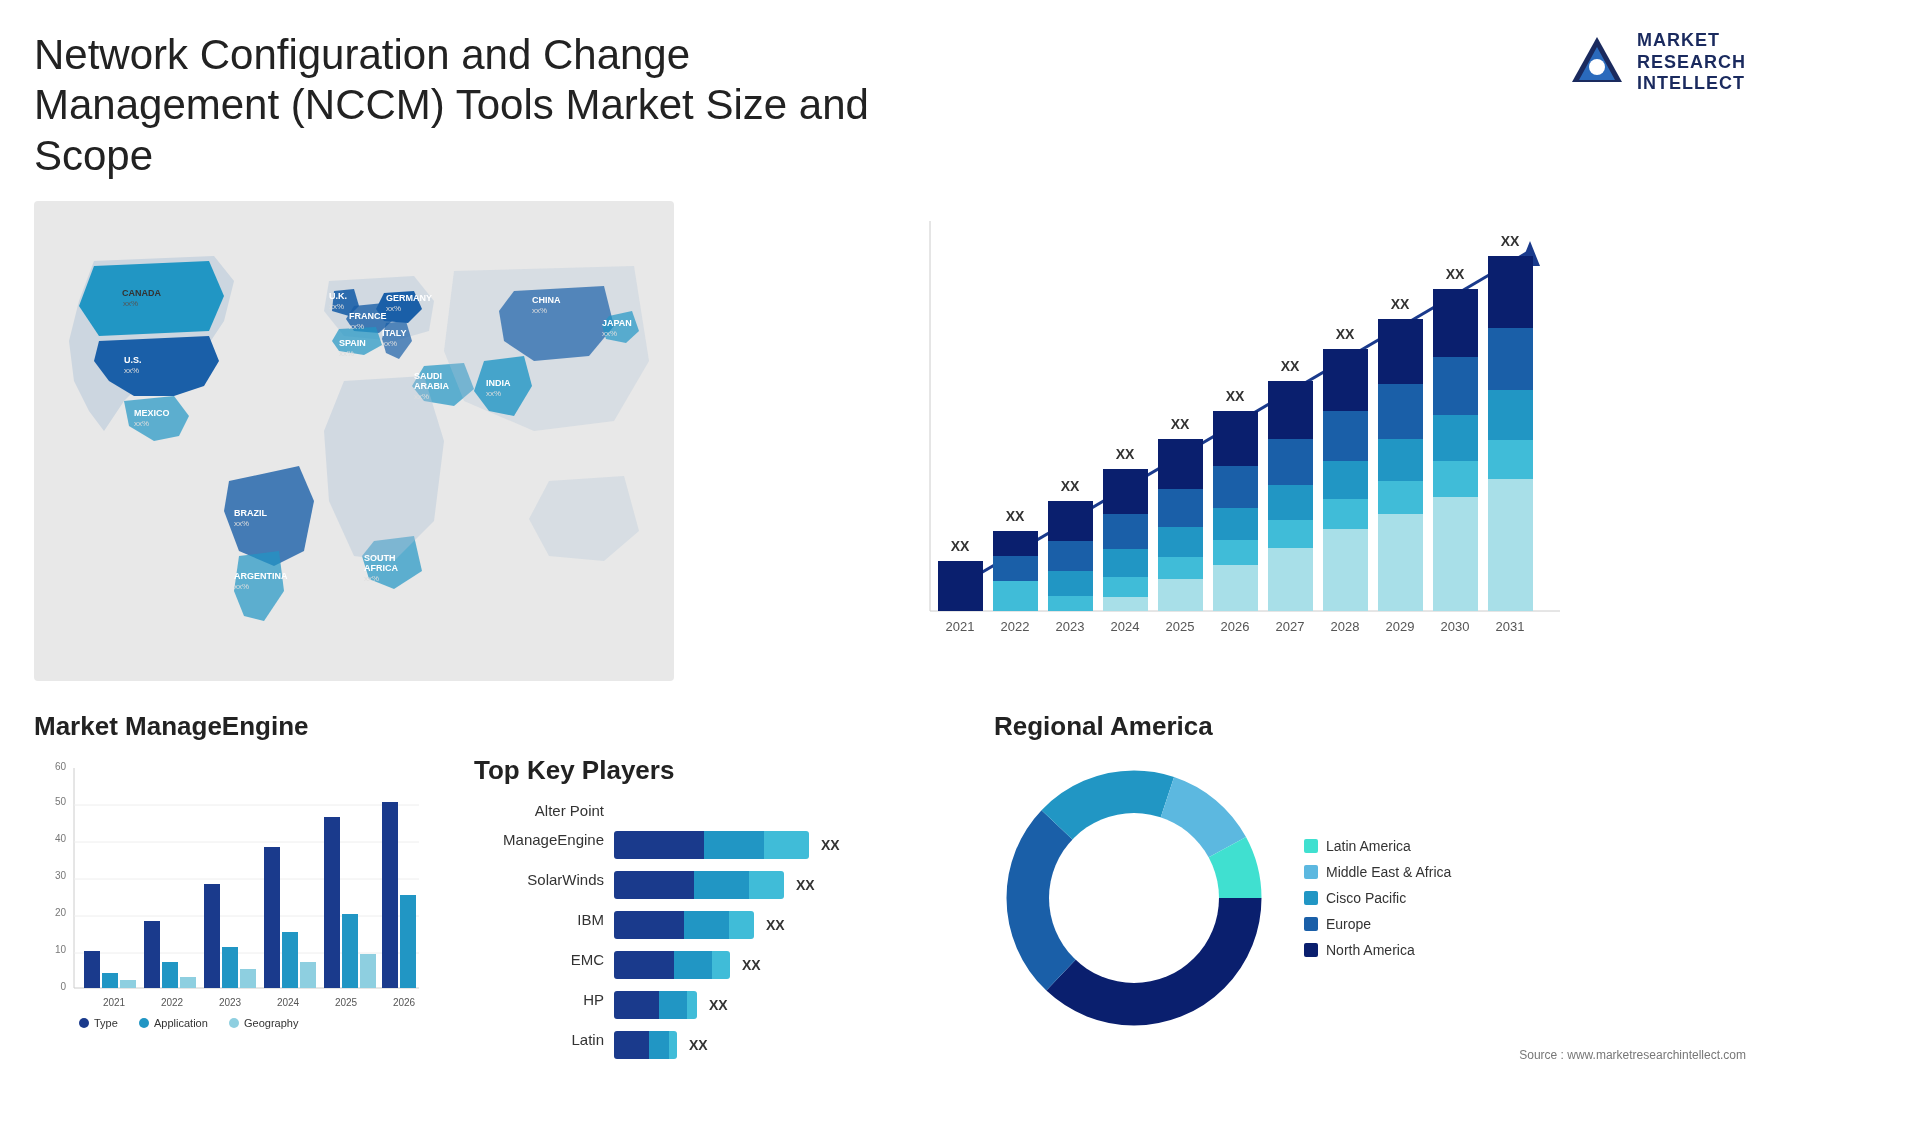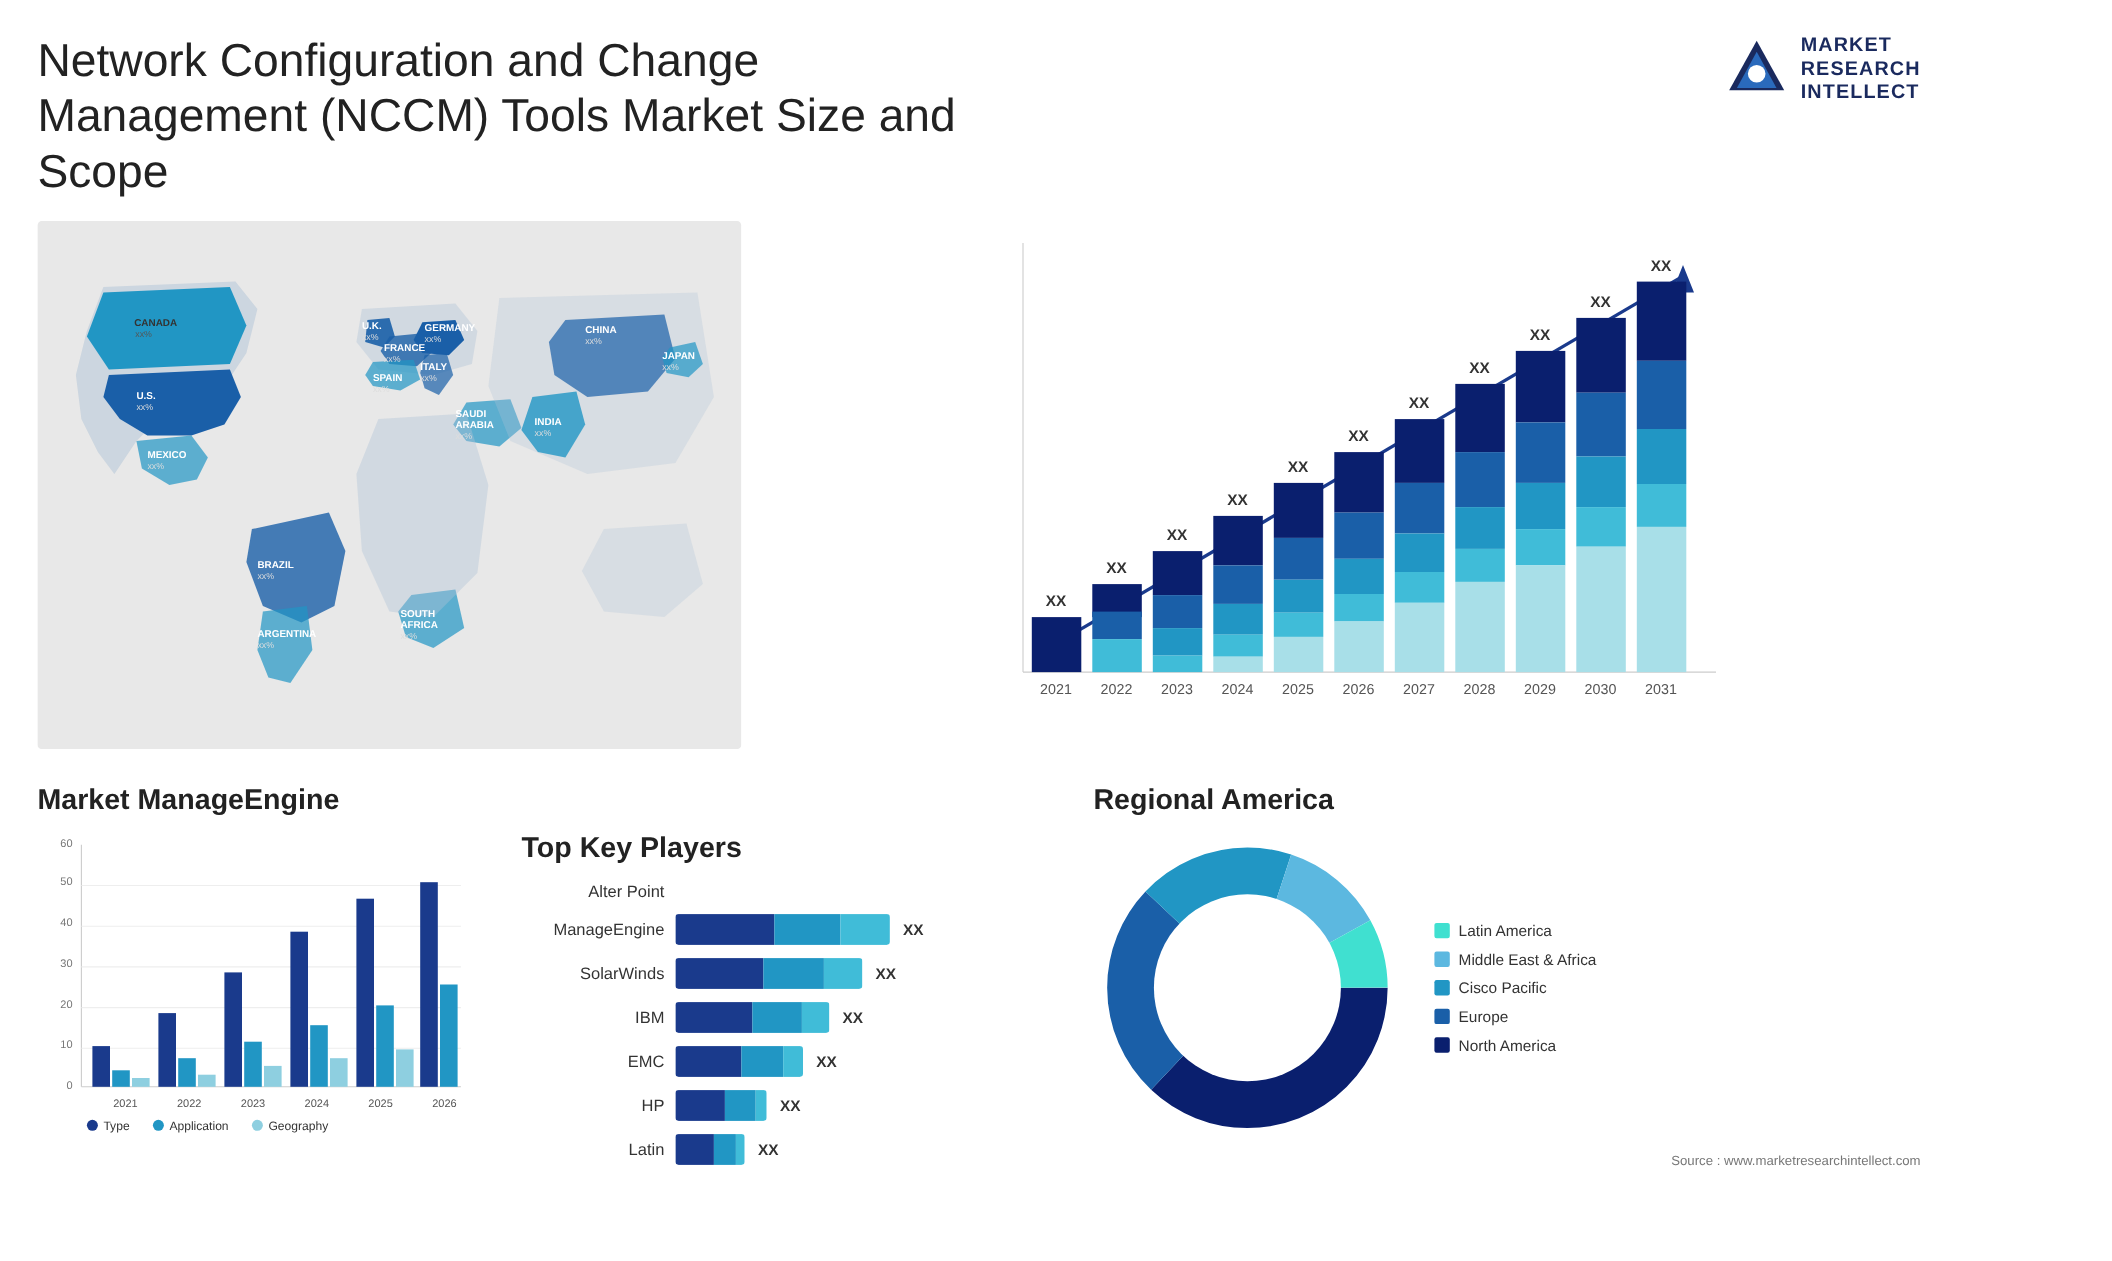--- a/index.html
+++ b/index.html
@@ -94,21 +94,20 @@
     }
 
     
     .player-list {
       display: flex;
       flex-direction: column;
       gap: 12px;
     }
     .player-row {
       display: flex;
-      align-items: center;
       gap: 10px;
     }
     .player-name {
       font-size: 15px;
       color: #333;
       width: 130px;
       text-align: right;
     }
     .player-bar-wrap {
       flex: 1;

